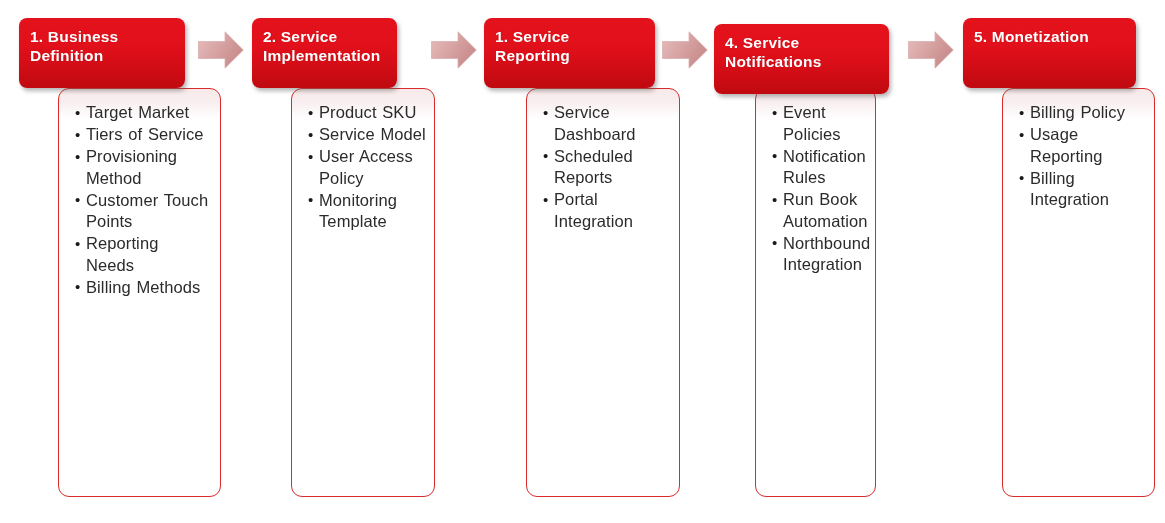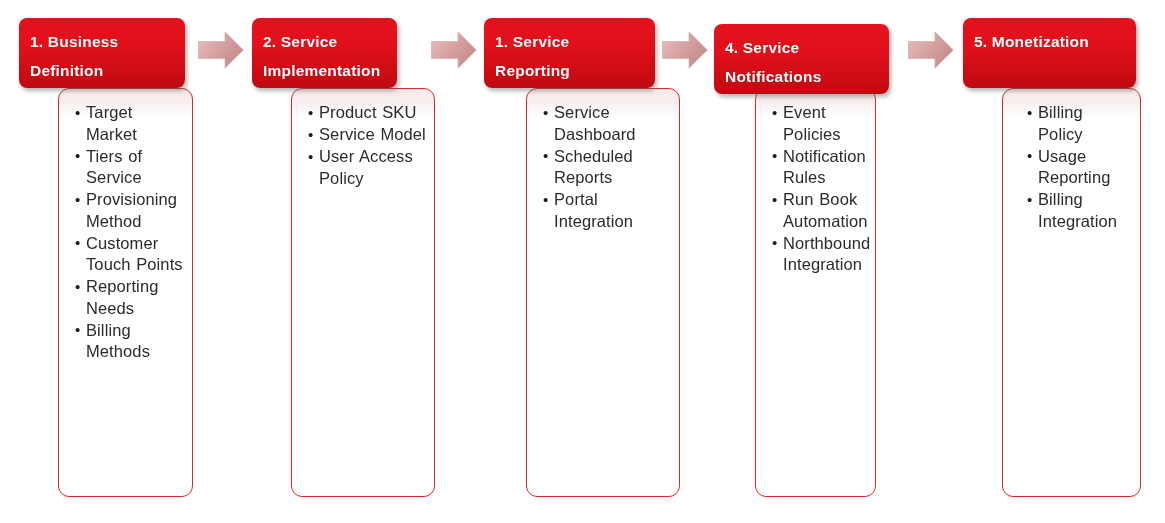--- a/index.html
+++ b/index.html
@@ -79,60 +79,61 @@
     box-shadow: 2px 3px 4px rgba(90, 90, 90, 0.45);
     z-index: 3;
     overflow: hidden;
   }
   .header-title {
     display: block;
     padding: 9px 10px 0 11px;
     color: #ffffff;
     font-size: 15.5px;
     font-weight: bold;
-    line-height: 29px;
+    line-height: 19px;
     letter-spacing: 0.2px;
     text-shadow: 0 0 1px rgba(0,0,0,0.18);
   }
 
   
   .arrow {
     position: absolute;
     top: 31px;
     width: 46px;
     height: 38px;
     z-index: 2;
   }
   .arrow svg { display: block; width: 46px; height: 38px; }
 </style>
 </head>
 <body>
 
 <div id="diagram">
     <div class="stage" style="left: 19px;">
-      <div class="panel" style="left: 39px; width: 135px;">
+      <div class="panel" style="left: 39px; width: 163px;">
         <ul class="panel-list">
           <li>Target Market</li>
           <li>Tiers of Service</li>
           <li>Provisioning Method</li>
           <li>Customer Touch Points</li>
           <li>Reporting Needs</li>
           <li>Billing Methods</li>
         </ul>
       </div>
       <div class="header-box" style="width: 166px;">
         <span class="header-title">1. Business Definition</span>
       </div>
     </div>
     <div class="stage" style="left: 252px;">
       <div class="panel" style="left: 39px; width: 144px;">
         <ul class="panel-list">
           <li>Product SKU</li>
           <li>Service Model</li>
           <li>User Access Policy</li>
+          <li>Monitoring Template</li>
         </ul>
       </div>
       <div class="header-box" style="width: 145px;">
         <span class="header-title">2. Service Implementation</span>
       </div>
     </div>
     <div class="stage" style="left: 484px;">
       <div class="panel" style="left: 42px; width: 154px;">
         <ul class="panel-list">
           <li>Service Dashboard</li>
@@ -151,21 +152,21 @@
           <li>Notification Rules</li>
           <li>Run Book Automation</li>
           <li>Northbound Integration</li>
         </ul>
       </div>
       <div class="header-box" style="width: 175px; margin-top: 6px;">
         <span class="header-title">4. Service Notifications</span>
       </div>
     </div>
     <div class="stage" style="left: 963px;">
-      <div class="panel" style="left: 39px; width: 139px; padding-left: 8px;">
+      <div class="panel" style="left: 39px; width: 153px;">
         <ul class="panel-list">
           <li>Billing Policy</li>
           <li>Usage Reporting</li>
           <li>Billing Integration</li>
         </ul>
       </div>
       <div class="header-box" style="width: 173px;">
         <span class="header-title">5. Monetization</span>
       </div>
     </div>

